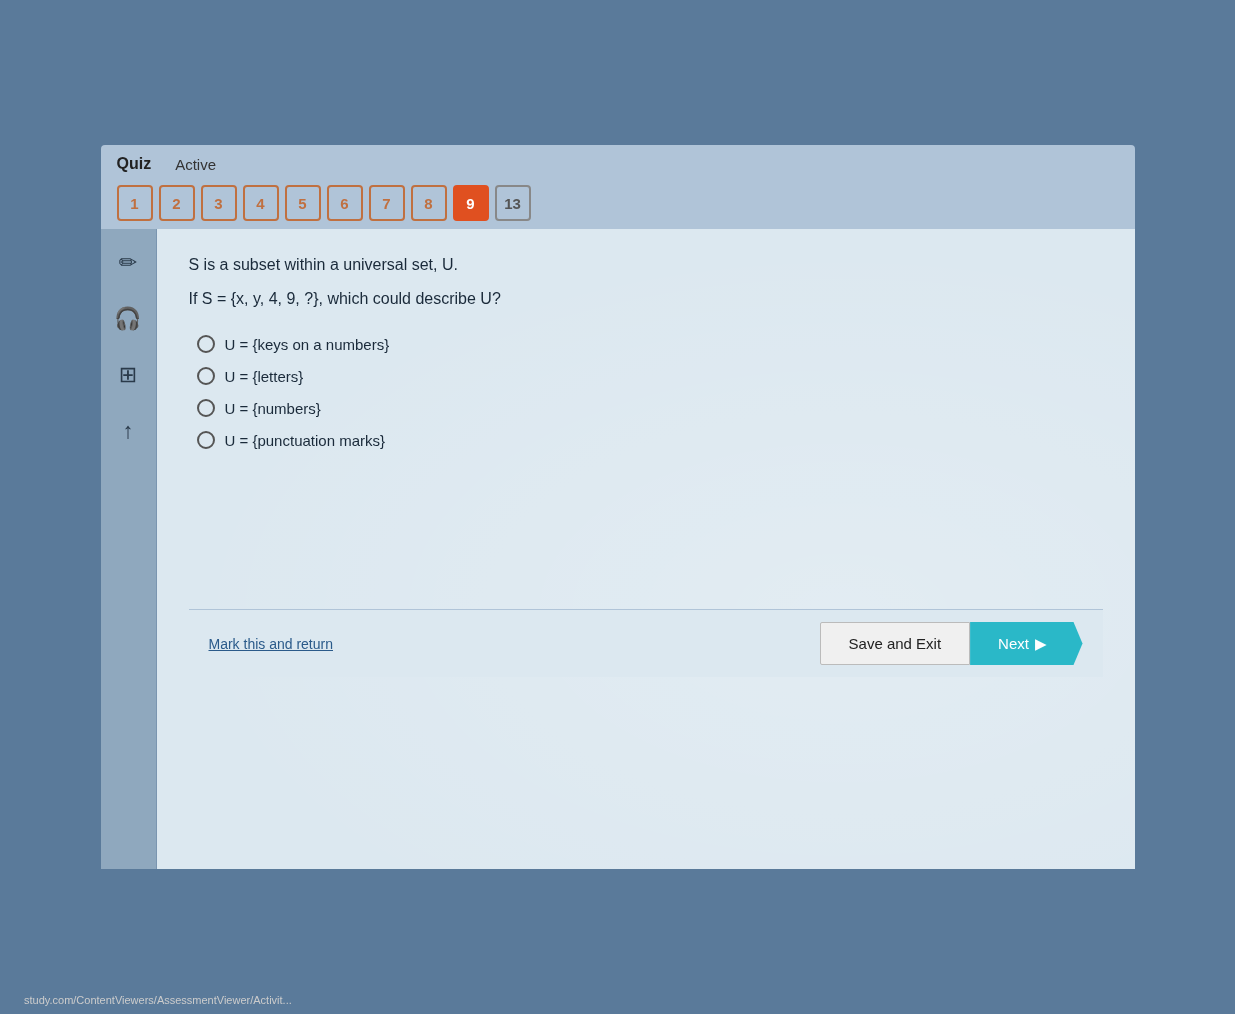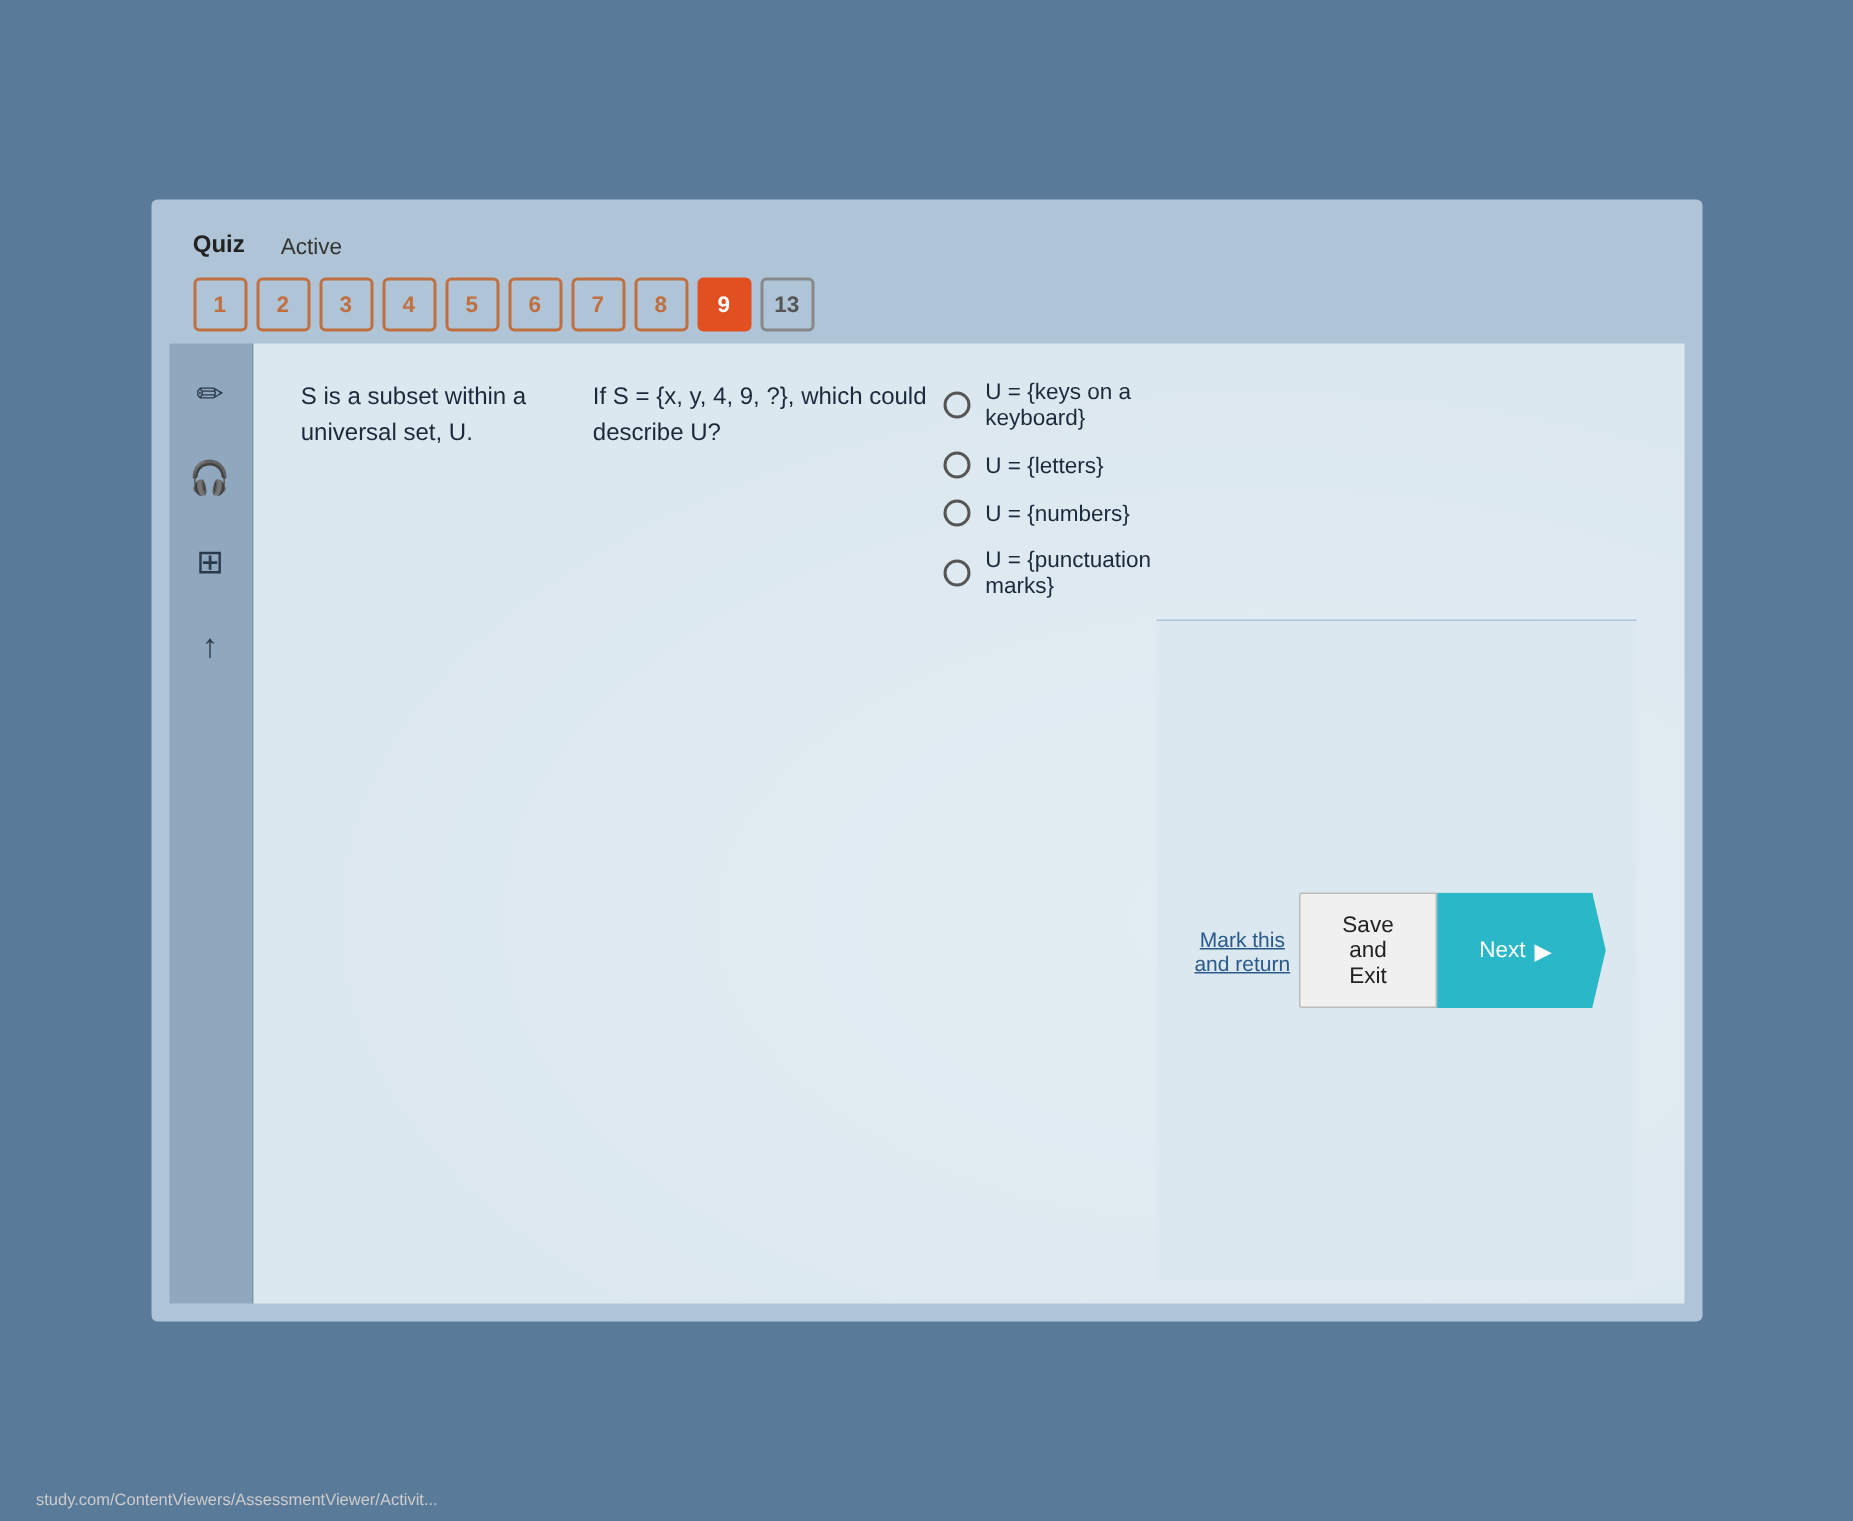--- a/index.html
+++ b/index.html
@@ -14,21 +14,21 @@
       flex-direction: column;
       align-items: center;
       justify-content: center;
       position: relative;
     }
 
     .outer-container {
       width: 1034px;
       background: #b0c4d8;
       border-radius: 4px;
-      padding: 12px;
+      padding: 0;
       position: relative;
     }
 
     .top-bar {
       display: flex;
       align-items: center;
       padding: 10px 16px 8px 16px;
       gap: 20px;
     }
 
@@ -105,21 +105,21 @@
       color: #2a3a4a;
       font-size: 22px;
     }
 
     .content-area {
       flex: 1;
       background: #dce8f0;
       padding: 24px 32px 16px 32px;
       min-height: 640px;
       display: flex;
-      flex-direction: row;
+      flex-direction: column;
       position: relative;
       background-image: radial-gradient(ellipse at 70% 60%, rgba(255,255,255,0.18) 0%, transparent 70%);
     }
 
     .question-text {
       font-size: 16px;
       color: #1a2a3a;
       margin-bottom: 10px;
       line-height: 1.5;
     }
@@ -254,21 +254,21 @@
     </div>
 
     <div class="content-area">
 
       <p class="question-text">S is a subset within a universal set, U.</p>
       <p class="question-sub">If S = {x, y, 4, 9, ?}, which could describe U?</p>
 
       <ul class="options-list">
         <li class="option-item">
           <div class="radio-circle"></div>
-          <span class="option-label">U = {keys on a keyboard}</span>
+          <span class="option-label">U = {keys on a numbers}</span>
         </li>
         <li class="option-item">
           <div class="radio-circle"></div>
           <span class="option-label">U = {letters}</span>
         </li>
         <li class="option-item">
           <div class="radio-circle"></div>
           <span class="option-label">U = {numbers}</span>
         </li>
         <li class="option-item">

